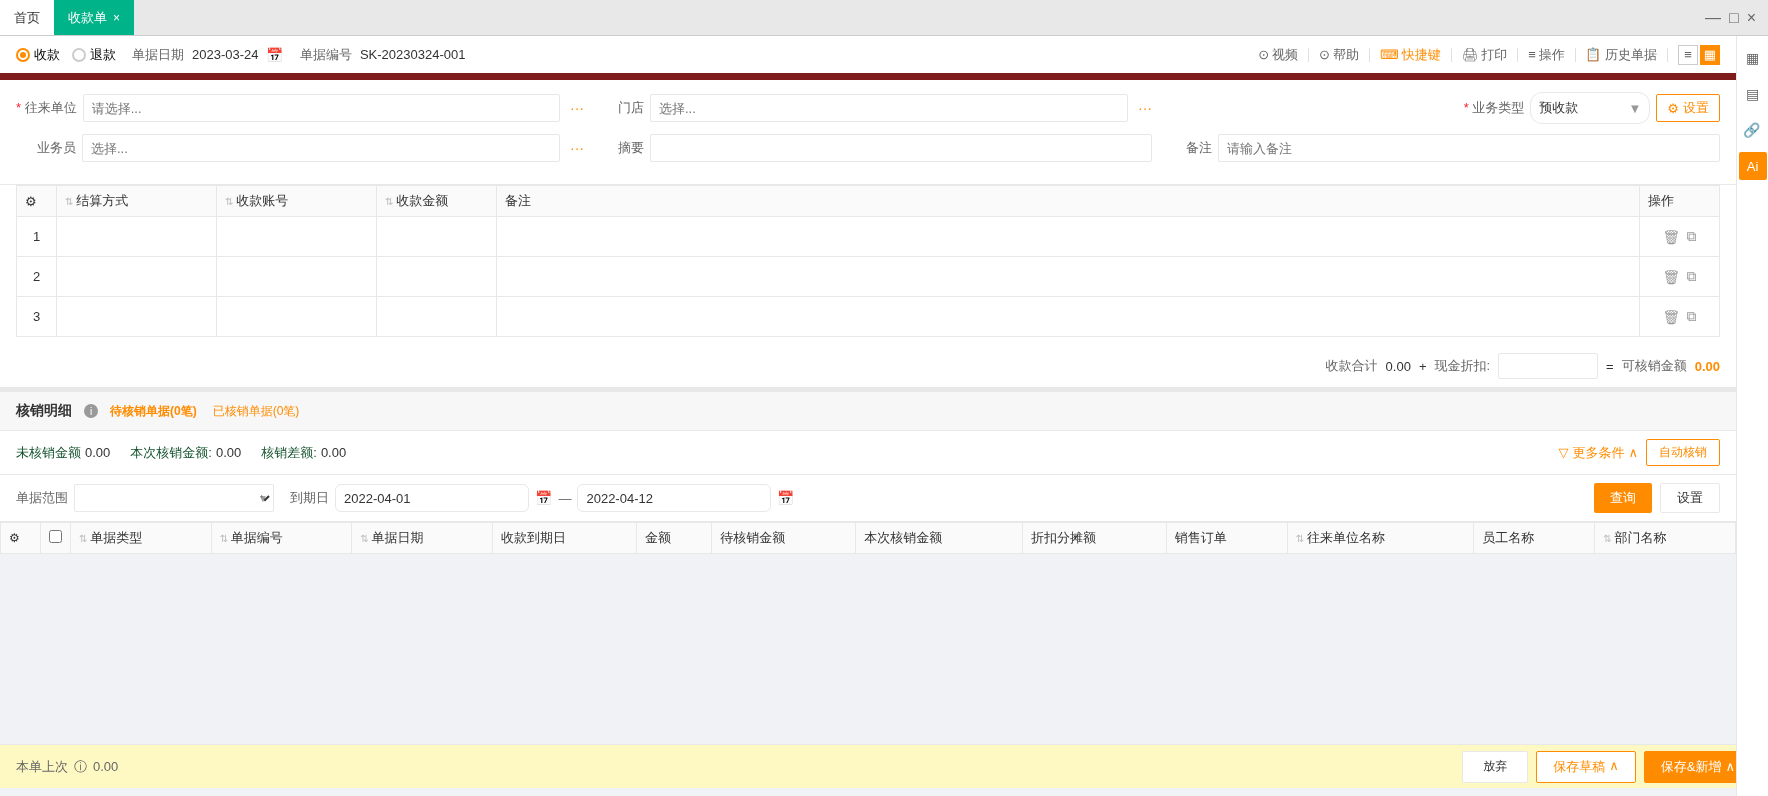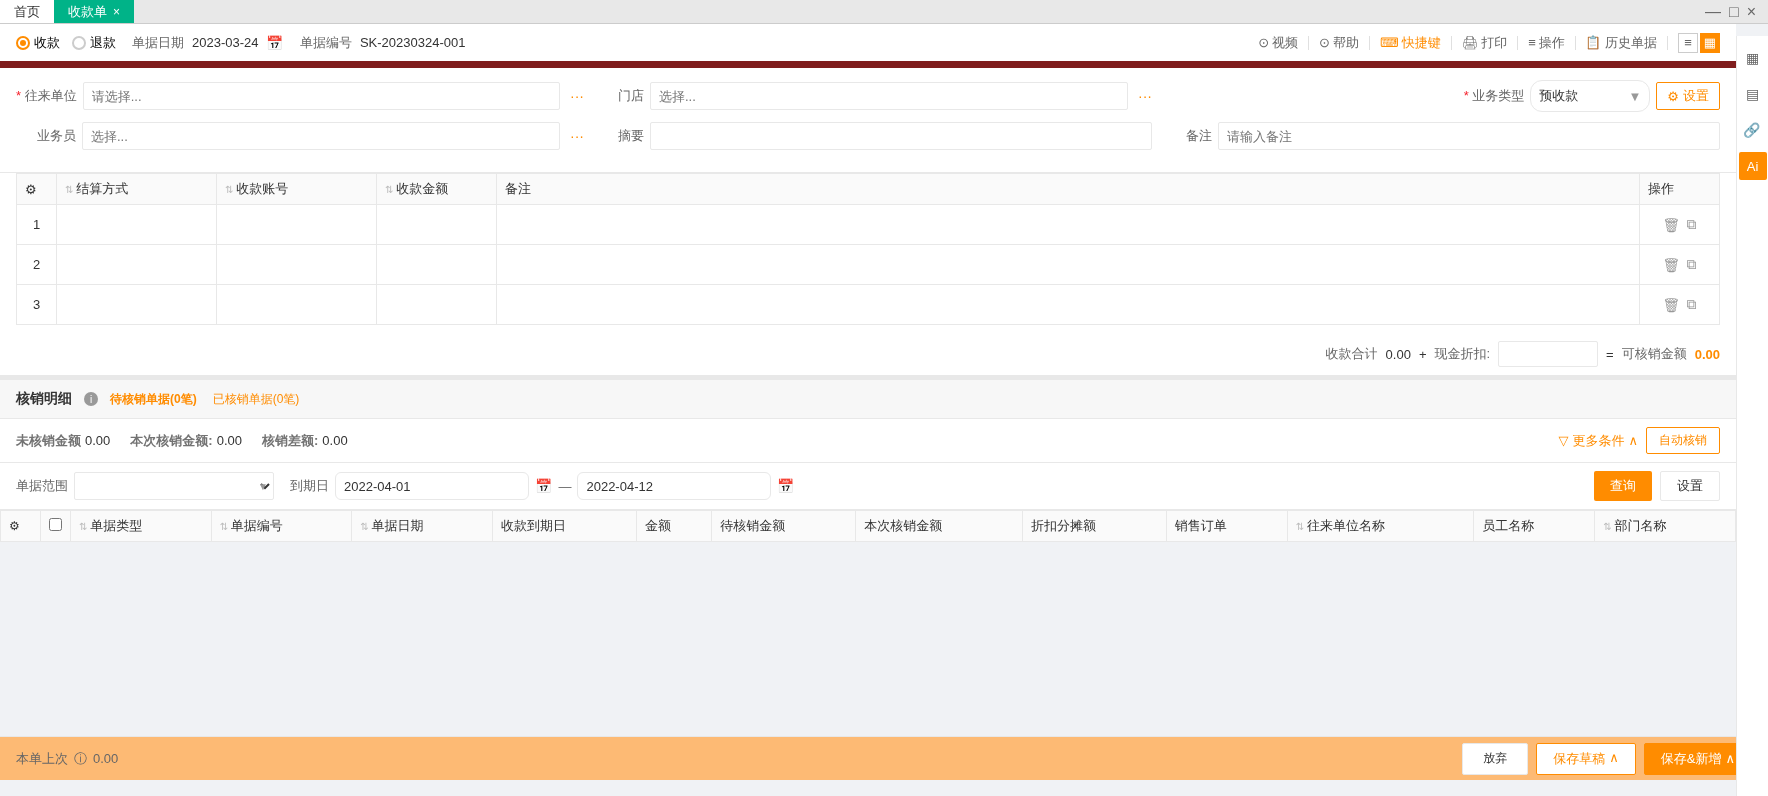--- a/index.html
+++ b/index.html
@@ -1,21 +1,21 @@
 <!DOCTYPE html>
 <html><head>
   <meta charset="utf-8">
   <style>
     * { box-sizing: border-box; margin: 0; padding: 0; font-family: 'Microsoft YaHei', Arial, sans-serif; font-size: 13px; }
     body { background: #f0f2f5; width: 1768px; height: 796px; overflow: hidden; }
 
     
     .tab-bar {
       display: flex; align-items: center;
-      background: #e8e8e8; height: 24px;
+      background: #e8e8e8; height: 36px;
       border-bottom: 1px solid #ccc;
     }
     .tab-item {
       display: flex; align-items: center;
       padding: 0 14px; height: 100%; cursor: pointer;
       font-size: 13px; color: #333;
     }
     .tab-item.active {
       background: #00b388; color: #fff;
     }
@@ -130,21 +130,21 @@
     .section-tab { color: #ff8c00; cursor: pointer; font-size: 12px; }
     .section-tab.active { font-weight: bold; }
     .info-icon { width: 14px; height: 14px; border-radius: 50%; background: #999; color: #fff; display: inline-flex; align-items: center; justify-content: center; font-size: 10px; cursor: pointer; }
 
     
     .writeoff-stats {
       display: flex; align-items: center; gap: 20px;
       padding: 8px 16px; background: #fff; border-bottom: 1px solid #e8e8e8;
     }
     .writeoff-stats .stat-item { display: flex; align-items: center; gap: 4px; }
-    .writeoff-stats .stat-label { color: #737373; font-weight: bold; }
+    .writeoff-stats .stat-label { color: #14532d; }
     .writeoff-stats .stat-value { color: #333; font-weight: 500; }
     .writeoff-right { margin-left: auto; display: flex; align-items: center; gap: 8px; }
     .filter-btn { color: #ff8c00; cursor: pointer; font-size: 12px; display: flex; align-items: center; gap: 4px; }
     .auto-writeoff-btn {
       background: #fff; border: 1px solid #ff8c00; color: #ff8c00;
       border-radius: 2px; padding: 4px 12px; cursor: pointer; font-size: 12px;
     }
 
     
     .search-row {
@@ -183,22 +183,22 @@
     .bottom-table { width: 100%; border-collapse: collapse; }
     .bottom-table th {
       background: #fafafa; border: 1px solid #e8e8e8;
       padding: 6px 8px; text-align: left; font-weight: normal; color: #333;
       white-space: nowrap; font-size: 12px;
     }
     .sort-icon { color: #bbb; font-size: 10px; vertical-align: middle; }
 
     
     .footer {
-      position: fixed; bottom: 16px; left: 0; right: 0;
-      height: 44px; background: #fdba74; border-top: 1px solid #e8e8e8;
+      position: fixed; bottom: 8px; left: 0; right: 0;
+      height: 44px; background: #fef9c3; border-top: 1px solid #e8e8e8;
       display: flex; align-items: center; padding: 0 16px; gap: 8px;
     }
     .footer-left { display: flex; align-items: center; gap: 6px; color: #666; }
     .footer-right { margin-left: auto; display: flex; gap: 8px; }
     .btn-discard {
       background: #fff; border: 1px solid #e8e8e8; color: #333;
       border-radius: 2px; padding: 6px 20px; cursor: pointer; font-size: 12px;
     }
     .btn-draft {
       background: #fff; border: 1px solid #ff8c00; color: #ff8c00;

